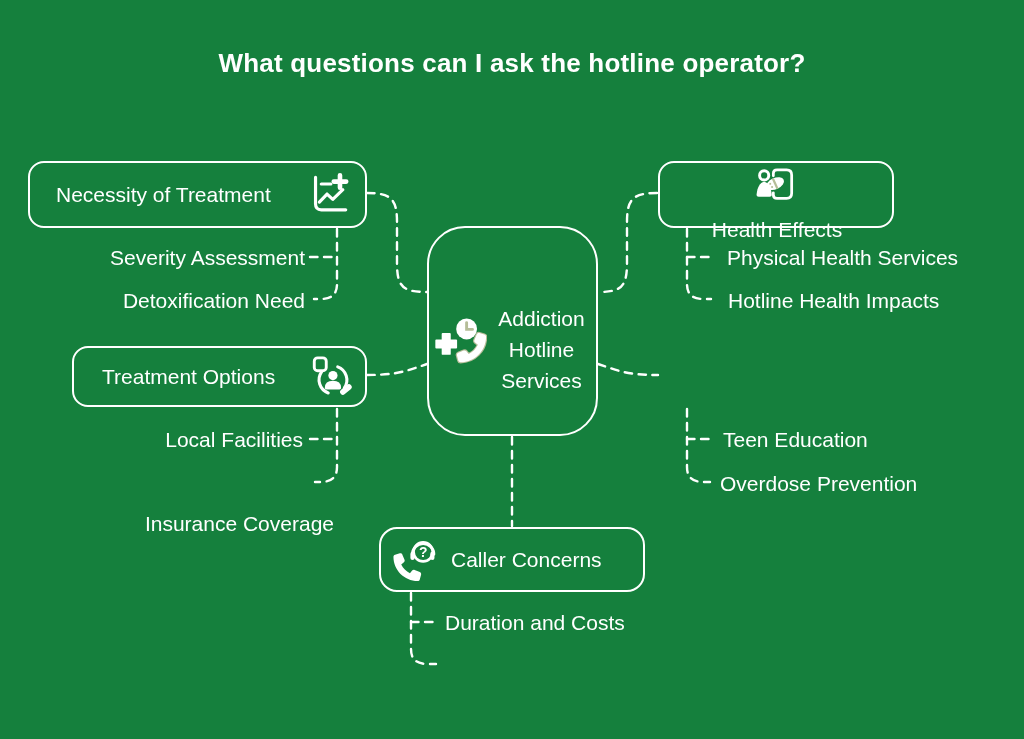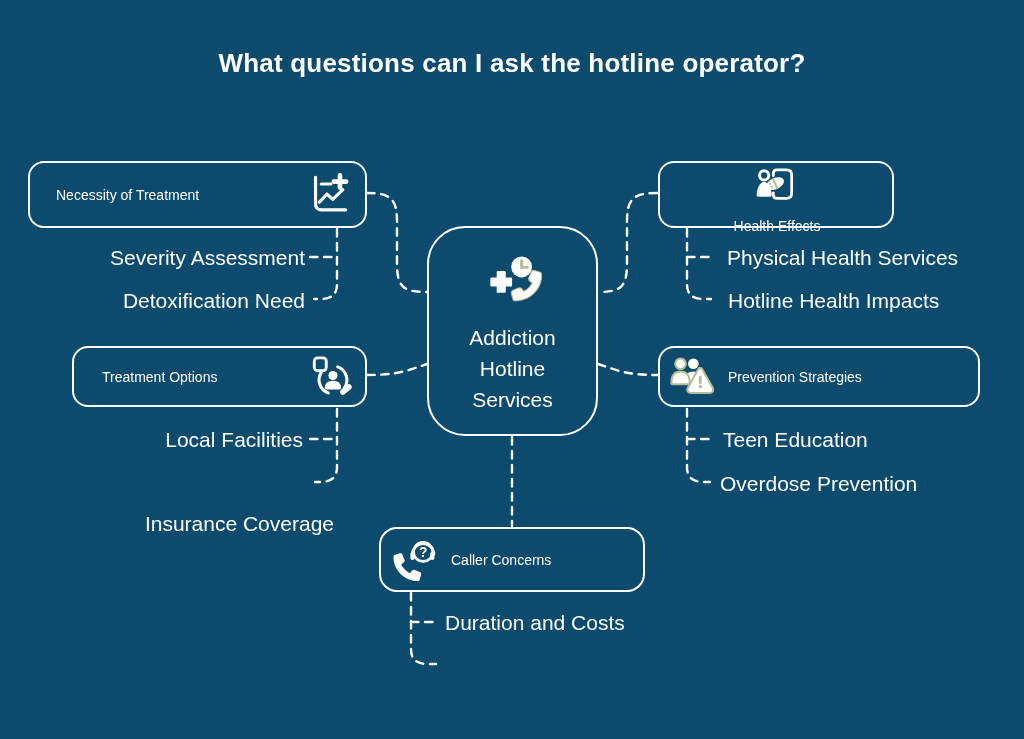--- a/index.html
+++ b/index.html
@@ -1,35 +1,35 @@
 <!DOCTYPE html>
 <html><head>
 <meta charset="utf-8">
 <style>
   html,body{margin:0;padding:0;background:#b5bd98;}
   .canvas{
-    position:relative;width:1024px;height:739px;background:#0c4a6e;
+    position:relative;width:1024px;height:739px;background:#15803d;
     font-family:"Liberation Sans",sans-serif;color:#ffffff;overflow:hidden;
   }
   .title{
     position:absolute;top:44px;left:212px;width:600px;text-align:center;
     font-size:26px;font-weight:bold;line-height:38px;letter-spacing:.2px;
   }
   svg.lines{position:absolute;left:0;top:0;width:1024px;height:739px;pointer-events:none;}
   .lines path{fill:none;stroke:#ffffff;stroke-width:2.4;stroke-dasharray:7.5 6.5;stroke-linecap:round;}
   .node{
     position:absolute;display:flex;align-items:center;box-sizing:border-box;
     border:2px solid #ffffff;border-radius:16px;
   }
-  .node-label{font-size:14px;white-space:nowrap;line-height:1;}
+  .node-label{font-size:21px;white-space:nowrap;line-height:1;}
   .icon{display:flex;align-items:center;justify-content:center;flex:0 0 auto;}
   .spacer{flex:1;}
   .center-node{
     position:absolute;left:427px;top:226px;width:171px;height:210px;box-sizing:border-box;
-    border:2px solid #ffffff;border-radius:38px;display:flex;flex-direction:column;
+    border:2px solid #ffffff;border-radius:38px;display:flex;flex-direction:row;
     align-items:center;padding-top:24px;
   }
   .center-label{font-size:21px;line-height:31px;text-align:center;width:150px;margin-top:12px;}
   .sub{position:absolute;font-size:21px;white-space:nowrap;transform:translateY(-50%);line-height:1;}
 </style>
 </head>
 <body>
 
 <div class="canvas">
 
@@ -107,35 +107,20 @@
         <path d="M20.04,40.63 A14.5,14.5 0 0 1 13.12,18.68" fill="none" stroke="#fff" stroke-width="3.2" stroke-linecap="round"></path>
         <circle cx="25" cy="22.5" r="4.8" fill="#fff"></circle>
         <path d="M16.5,35.5 Q16.5,28 25,28 Q33.5,28 33.5,35.5 Q33.5,37 31.8,37 H18.2 Q16.5,37 16.5,35.5 Z" fill="#fff"></path>
         <g transform="translate(38.5,37) rotate(-40)">
           <rect x="-7" y="-3" width="14" height="6" rx="3" fill="#fff"></rect>
         </g>
       </svg>
     </span>
   </div>
 
-  <div class="node" style="left:658px;top:346px;width:322px;height:61px;padding:0 10px 0 10px;gap:14px;">
-    <span class="icon">
-      <svg width="44" height="44" viewBox="0 0 48 48">
-        <circle cx="25.5" cy="9.5" r="5.8" fill="#fff"></circle>
-        <path d="M15.5,30.5 Q15.5,18 25.5,18 Q35.5,18 35.5,30.5 Q35.5,32 33.8,32 H17.2 Q15.5,32 15.5,30.5 Z" fill="#fff"></path>
-        <circle cx="11.5" cy="9.5" r="5.8" fill="#fff" stroke="#b5bd98" stroke-width="2.2"></circle>
-        <path d="M1.5,30.5 Q1.5,18 11.5,18 Q21.5,18 21.5,30.5 Q21.5,32 19.8,32 H3.2 Q1.5,32 1.5,30.5 Z" fill="#fff" stroke="#b5bd98" stroke-width="2.2"></path>
-        <path d="M33,16.5 L44.5,37 Q45.5,39 43,39 H23 Q20.5,39 21.5,37 Z" fill="#b5bd98" stroke="#b5bd98" stroke-width="7" stroke-linejoin="round"></path>
-        <path d="M33,16.5 L44.5,37 Q45.5,39 43,39 H23 Q20.5,39 21.5,37 Z" fill="#fff" stroke="#fff" stroke-width="2.5" stroke-linejoin="round"></path>
-        <path d="M33,24 V30.5" fill="none" stroke="#b5bd98" stroke-width="3" stroke-linecap="round"></path>
-        <circle cx="33" cy="34.7" r="1.9" fill="#b5bd98"></circle>
-      </svg>
-    </span>
-    <span class="node-label">Prevention Strategies</span>
-  </div>
 
   <div class="node" style="left:379px;top:527px;width:266px;height:65px;border-radius:18px;padding:0 10px 0 11px;gap:13px;">
     <span class="icon">
       <svg width="46" height="46" viewBox="0 0 48 48">
         <g transform="translate(1.5,17) scale(0.0565)">
           <path d="M164.9 24.6c-7.7-18.6-28-28.5-47.4-23.2l-88 24C12.1 30.2 0 46 0 64C0 311.4 200.6 512 448 512c18 0 33.8-12.1 38.6-29.5l24-88c5.3-19.4-4.6-39.7-23.2-47.4l-96-40c-16.3-6.8-35.2-2.1-46.3 11.6L304.7 368C234.3 334.7 177.3 277.7 144 207.3L193.3 167c13.7-11.2 18.4-30 11.6-46.3l-40-96z" fill="#fff"></path>
         </g>
         <circle cx="32.5" cy="15.5" r="10" fill="none" stroke="#fff" stroke-width="2.8"></circle>
         <text x="32.5" y="20.6" text-anchor="middle" font-family="Liberation Sans, sans-serif" font-size="14.5" font-weight="bold" fill="#fff">?</text>
         <path d="M21.3,18 A11.2,11.2 0 0 1 43.7,18" fill="none" stroke="#fff" stroke-width="3" stroke-linecap="round"></path>

